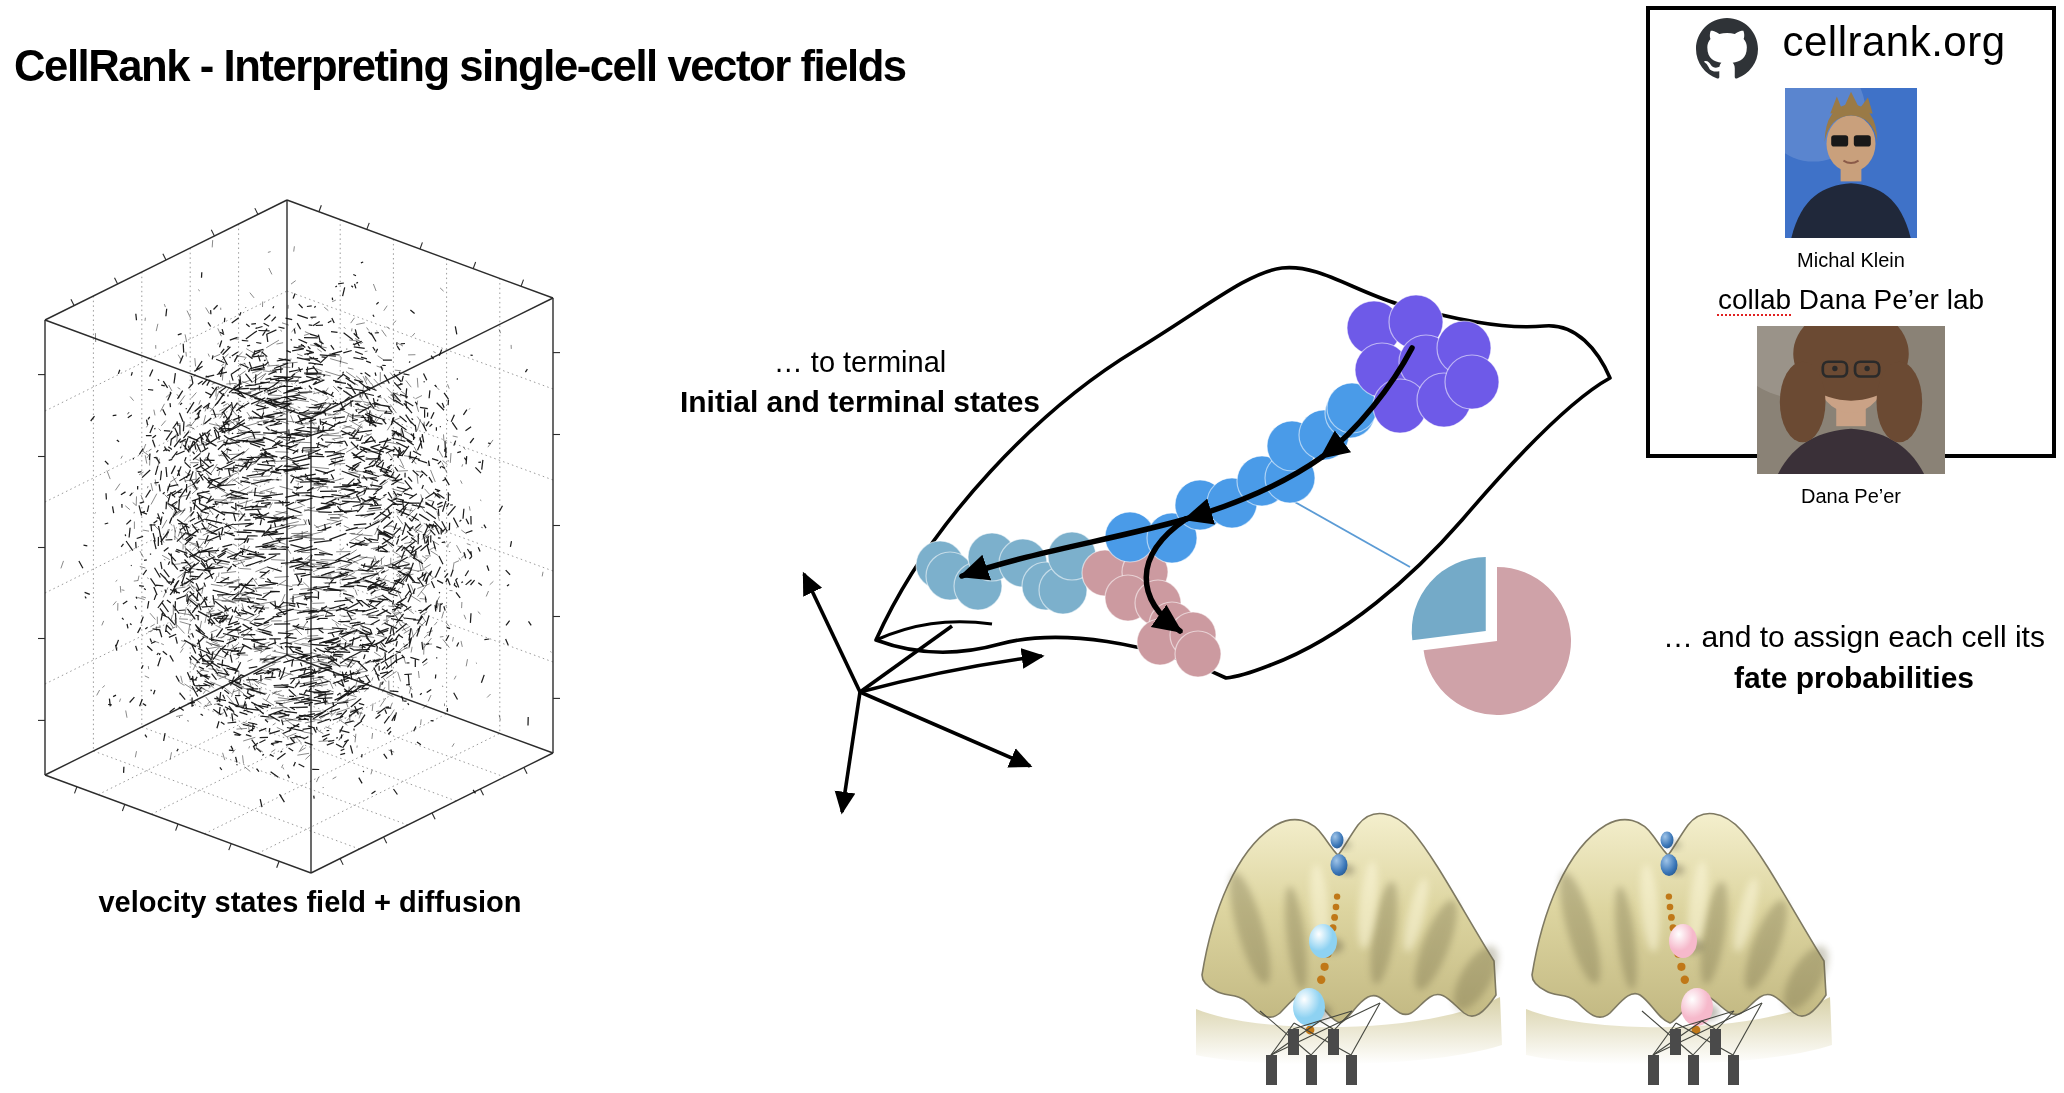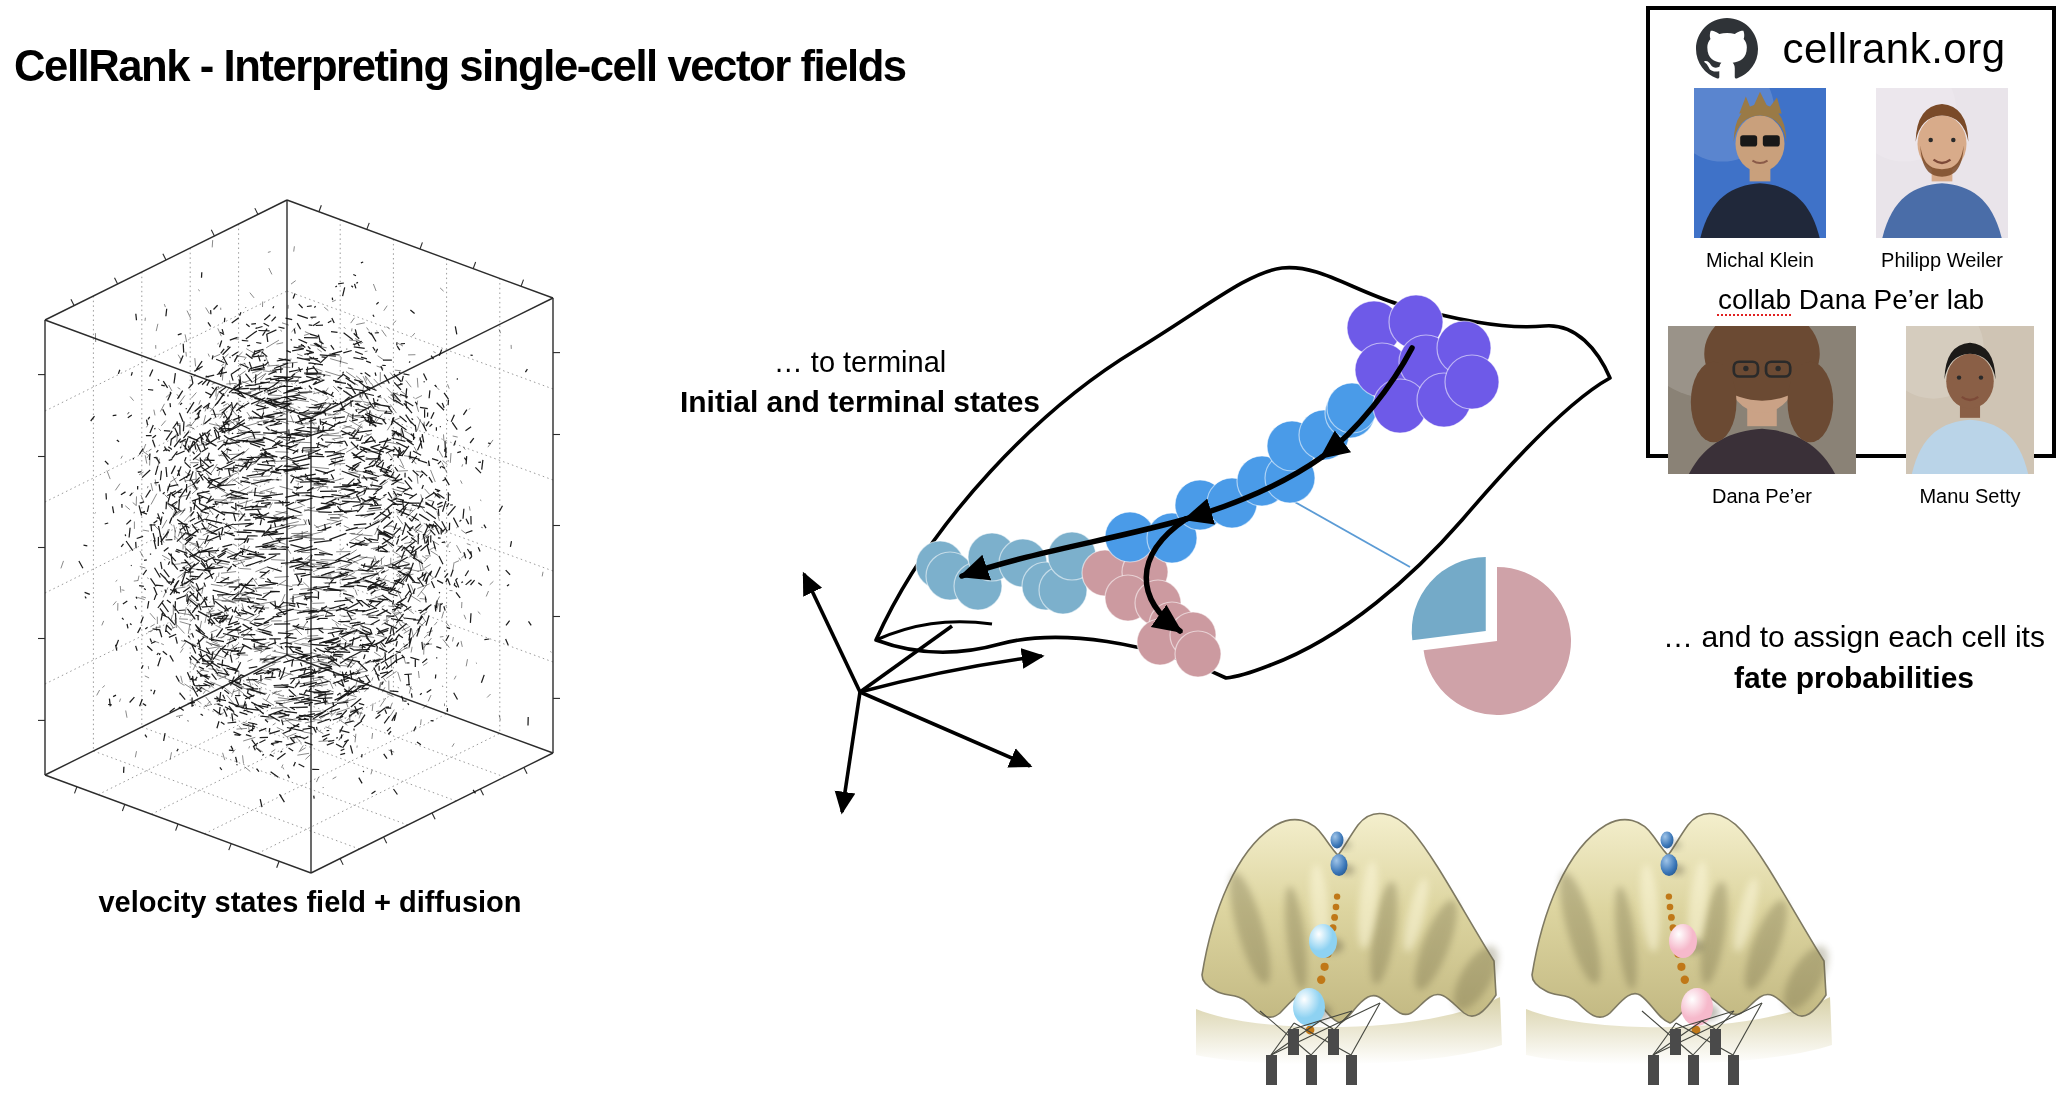--- a/index.html
+++ b/index.html
@@ -14,21 +14,21 @@
   #left-caption{left:30px;top:884px;width:560px;text-align:center;font-size:29px;line-height:37px;}
   #left-caption .b{font-weight:700;}
   
   #lead{left:620px;top:342px;width:480px;text-align:center;font-size:29px;line-height:40px;}
   #lead .b{font-weight:700;font-size:30px;}
   
   #diagram{left:0;top:0;width:2064px;height:1093px;pointer-events:none;}
   
   #panel{left:1646px;top:6px;width:410px;height:452px;border:4px solid #000;background:#fff;
          box-sizing:border-box;display:flex;flex-direction:column;align-items:center;}
-  #panel-header{display:flex;align-items:center;gap:24px;margin-top:8px;}
+  #panel-header{display:flex;gap:24px;margin-top:8px;}
   #site{font-size:42px;letter-spacing:.5px;}
   .photo-row{display:flex;justify-content:flex-start;gap:50px;margin-top:8px;align-items:flex-end;}
   .person{display:flex;flex-direction:column;align-items:center;}
   .person .pname{font-size:20px;margin-top:7px;}
   #collab-line{font-size:28px;margin:12px 0 2px 0;}
   #collab-word{text-decoration:underline dotted #e02020;text-decoration-thickness:2px;text-underline-offset:5px;}
   
   #fate-text{left:1608px;top:616px;width:492px;text-align:center;font-size:30px;line-height:41px;}
   #fate-text .b{font-weight:700;}
   
@@ -237,35 +237,20 @@
         <rect x="59" y="84" width="22" height="18" fill="#c9a07c"></rect>
         <ellipse cx="70" cy="62" rx="26" ry="30" fill="#c9a07c"></ellipse>
         <path d="M42,60 Q43,22 70,20 Q97,22 98,60 Q93,33 70,32 Q47,33 42,60 Z" fill="#9a7a46"></path>
             <path d="M48,30 L55,12 L61,27 L70,7 L79,25 L88,13 L93,30 Z" fill="#9a7a46"></path>
             <rect x="49" y="53" width="18" height="12" rx="3" fill="#181818"></rect>
                <rect x="73" y="53" width="18" height="12" rx="3" fill="#181818"></rect>
                <path d="M62,80 Q70,85 78,80" stroke="#8a5a48" stroke-width="2" fill="none"></path>
       </svg></div>
       <div class="pname">Michal Klein</div>
     </div>
-    <div class="person">
-      <div><svg width="132" height="150" viewBox="0 0 140 165" preserveAspectRatio="xMidYMid slice">
-        <rect width="140" height="165" fill="#e9e4ea"></rect>
-        <circle cx="30" cy="26" r="55" fill="#ffffff" opacity="0.14"></circle>
-        <path d="M6,165 C16,120 40,106 70,104 C100,106 124,120 134,165 Z" fill="#4a6da8"></path>
-        <rect x="59" y="84" width="22" height="18" fill="#d8ab8a"></rect>
-        <ellipse cx="70" cy="62" rx="26" ry="30" fill="#d8ab8a"></ellipse>
-        <path d="M42,60 Q43,22 70,20 Q97,22 98,60 Q93,33 70,32 Q47,33 42,60 Z" fill="#7a4a28"></path>
-            <circle cx="58" cy="58" r="2.4" fill="#2a2a2a"></circle>
-            <circle cx="82" cy="58" r="2.4" fill="#2a2a2a"></circle>
-               <path d="M61,79 Q70,86 79,79" stroke="#7d4a38" stroke-width="2.4" fill="none"></path>
-            <path d="M47,64 C48,90 58,97 70,97 C82,97 92,90 93,64 C90,84 82,89 70,89 C58,89 50,84 47,64 Z" fill="#7a4a28" opacity="0.85"></path>
-      </svg></div>
-      <div class="pname">Philipp Weiler</div>
-    </div>
   </div>
   <div id="collab-line">
     <span id="collab-word">collab</span><span> Dana Pe’er lab</span>
   </div>
   <div class="photo-row">
     <div class="person">
       <div><svg width="188" height="148" viewBox="0 0 140 165" preserveAspectRatio="xMidYMid slice">
         <rect width="140" height="165" fill="#8a8276"></rect>
         <circle cx="30" cy="26" r="55" fill="#ffffff" opacity="0.14"></circle>
         <path d="M6,165 C16,120 40,106 70,104 C100,106 124,120 134,165 Z" fill="#3a3038"></path>
@@ -273,34 +258,20 @@
         <ellipse cx="70" cy="62" rx="26" ry="30" fill="#caa286"></ellipse>
         <ellipse cx="70" cy="48" rx="43" ry="35" fill="#6b4a33"></ellipse>
             <ellipse cx="34" cy="84" rx="17" ry="30" fill="#6b4a33"></ellipse>
             <ellipse cx="106" cy="84" rx="17" ry="30" fill="#6b4a33"></ellipse>
             <rect x="49" y="54" width="18" height="11" rx="4" fill="none" stroke="#2a2a2a" stroke-width="2"></rect>
              <rect x="73" y="54" width="18" height="11" rx="4" fill="none" stroke="#2a2a2a" stroke-width="2"></rect>
              <circle cx="58" cy="59" r="2" fill="#2a2a2a"></circle>
             <circle cx="82" cy="59" r="2" fill="#2a2a2a"></circle>
       </svg></div>
       <div class="pname">Dana Pe’er</div>
-    </div>
-    <div class="person">
-      <div><svg width="128" height="148" viewBox="0 0 140 165" preserveAspectRatio="xMidYMid slice">
-        <rect width="140" height="165" fill="#cfc4b4"></rect>
-        <circle cx="30" cy="26" r="55" fill="#ffffff" opacity="0.14"></circle>
-        <path d="M6,165 C16,120 40,106 70,104 C100,106 124,120 134,165 Z" fill="#bad4e8"></path>
-        <rect x="59" y="84" width="22" height="18" fill="#8a5f46"></rect>
-        <ellipse cx="70" cy="62" rx="26" ry="30" fill="#8a5f46"></ellipse>
-        <path d="M42,60 Q43,22 70,20 Q97,22 98,60 Q93,33 70,32 Q47,33 42,60 Z" fill="#1c1a18"></path>
-            <circle cx="58" cy="58" r="2.4" fill="#2a2a2a"></circle>
-            <circle cx="82" cy="58" r="2.4" fill="#2a2a2a"></circle>
-               <path d="M61,79 Q70,86 79,79" stroke="#7d4a38" stroke-width="2.4" fill="none"></path>
-      </svg></div>
-      <div class="pname">Manu Setty</div>
     </div>
   </div>
 </div>
 
 <div id="fate-text" class="abs">
   <div>… and to assign each cell its</div>
   <div class="b">fate probabilities</div>
 </div>
 
 <div id="land-left" class="abs"><svg width="320" height="305" viewBox="0 0 320 305">

